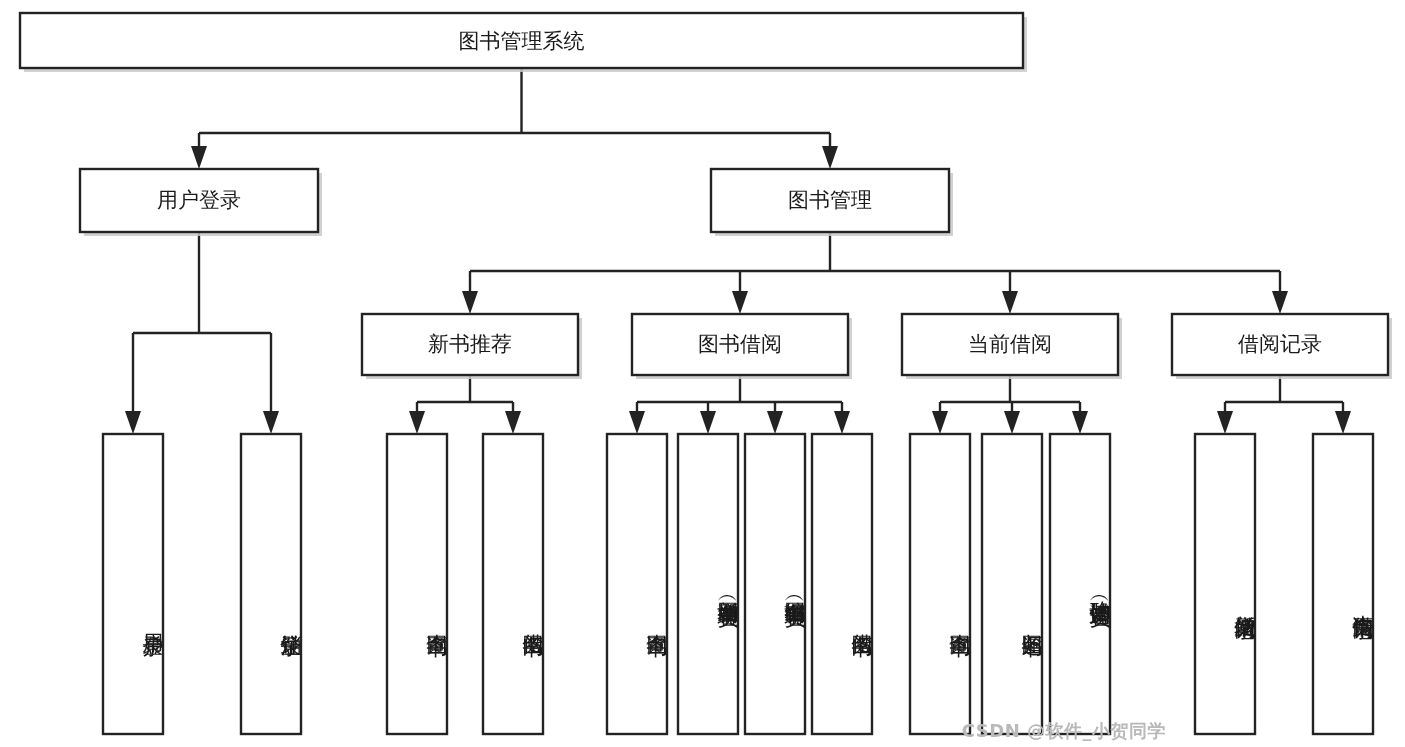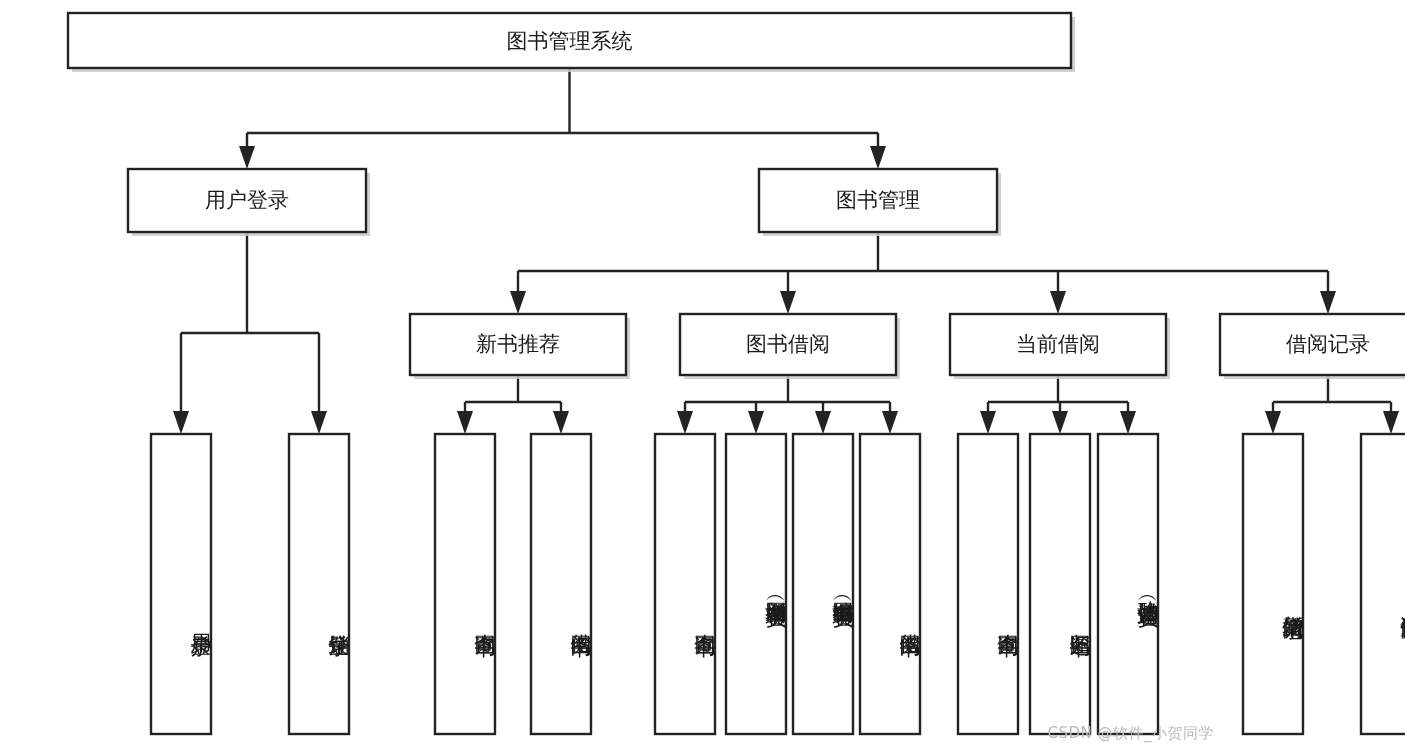--- a/index.html
+++ b/index.html
@@ -10,21 +10,20 @@
   body {
     width: 1405px;
     height: 747px;
     font-family: "DejaVu Sans", "Liberation Sans", sans-serif;
     overflow: hidden;
   }
   #diagram-root {
     position: relative;
     width: 1178px;
     height: 747px;
-    margin-left: 48px;
   }
   svg.flow {
     position: absolute;
     left: 0;
     top: 0;
     width: 1405px;
     height: 747px;
     display: block;
   }
   .node-rect {
@@ -66,24 +65,25 @@
     display: flex;
     align-items: flex-start;
     justify-content: center;
     pointer-events: none;
   }
   .watermark {
     position: absolute;
     right: 12px;
     bottom: 4px;
     font-family: "DejaVu Sans", "Liberation Sans", sans-serif;
-    font-size: 15px;
+    font-size: 18px;
     color: #b9b9b9;
     letter-spacing: 0.5px;
     white-space: nowrap;
+    font-weight: bold;
   }
 </style>
 </head>
 <body>
 
 <div id="diagram-root">
 
   <svg class="flow" viewBox="0 0 1405 747">
 
     <g>

